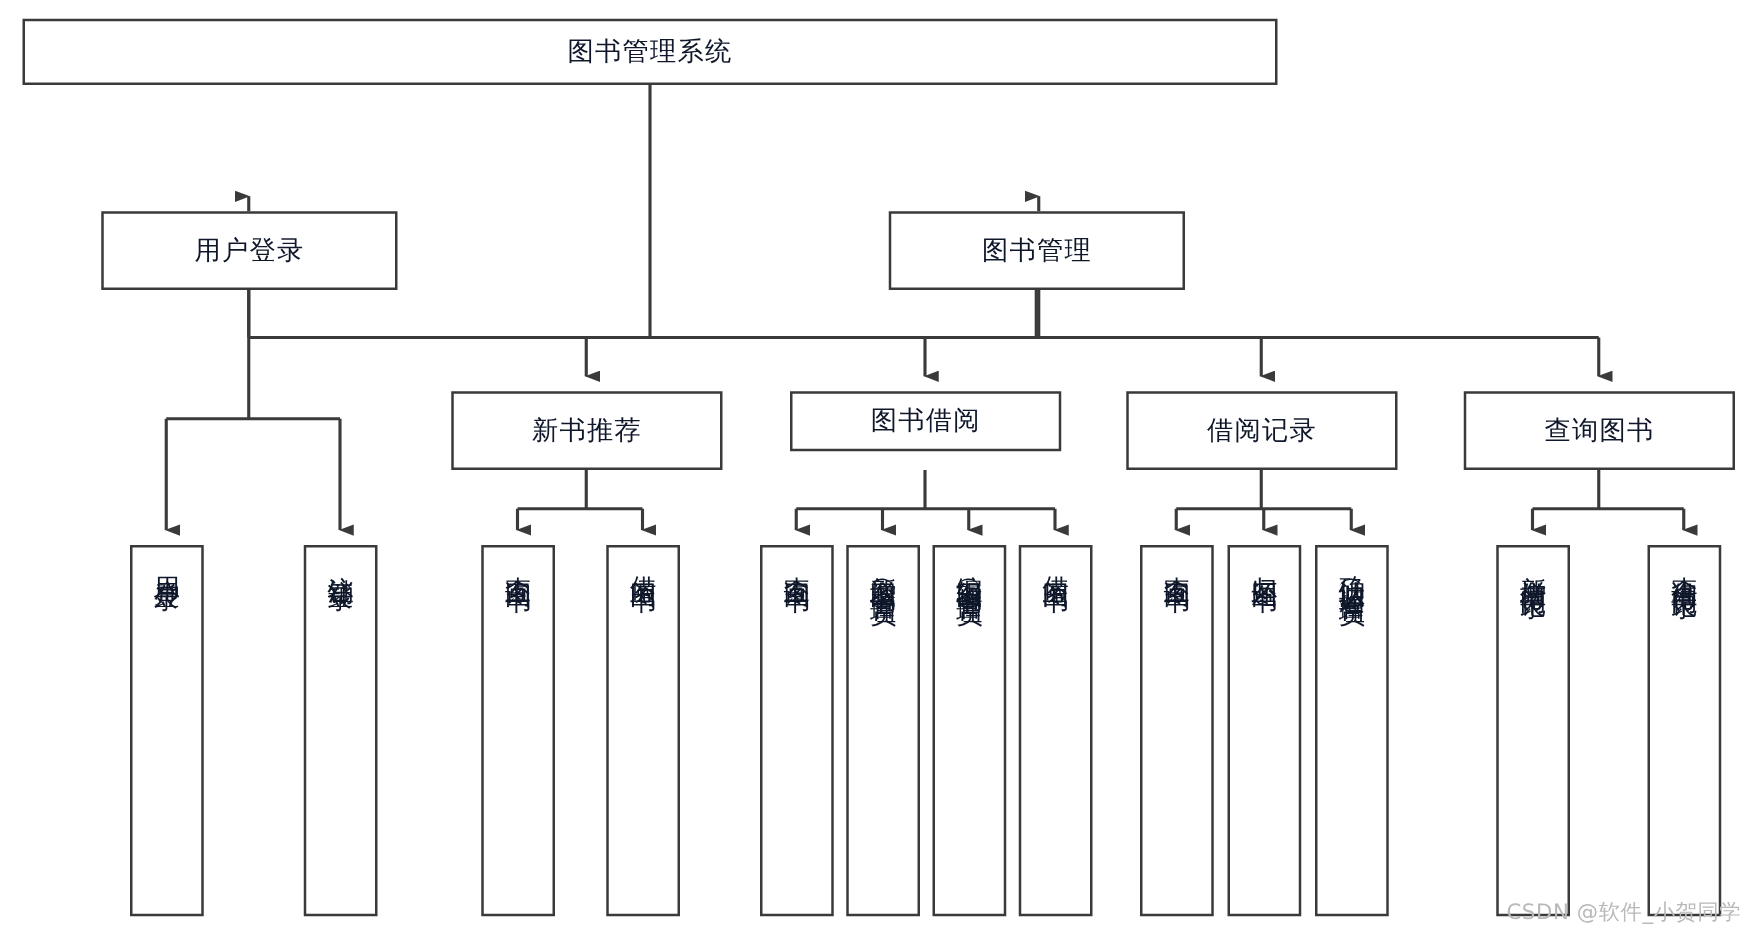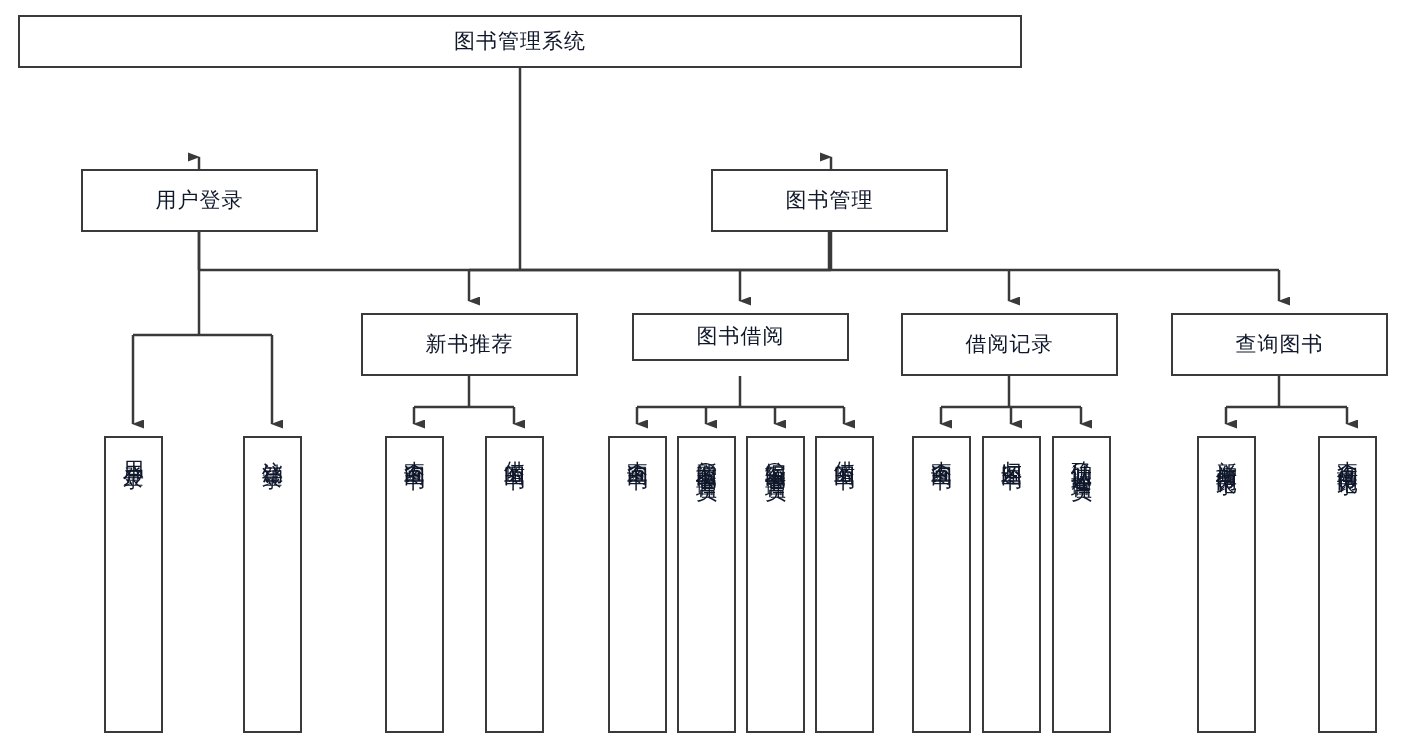--- a/index.html
+++ b/index.html
@@ -175,14 +175,15 @@
   <div class="node v" style="left:1052px; top:436px; width:59px; height:297px;">
     <span class="vtext">确认归还（管理员）</span>
   </div>
   <div class="node v" style="left:1197px; top:436px; width:59px; height:297px;">
     <span class="vtext">新增借阅记录</span>
   </div>
   <div class="node v" style="left:1318px; top:436px; width:59px; height:297px;">
     <span class="vtext">查询借阅记录</span>
   </div>
 
+  <div class="watermark">CSDN @软件_小贺同学</div>
 
 </div>
 
 </body></html>

